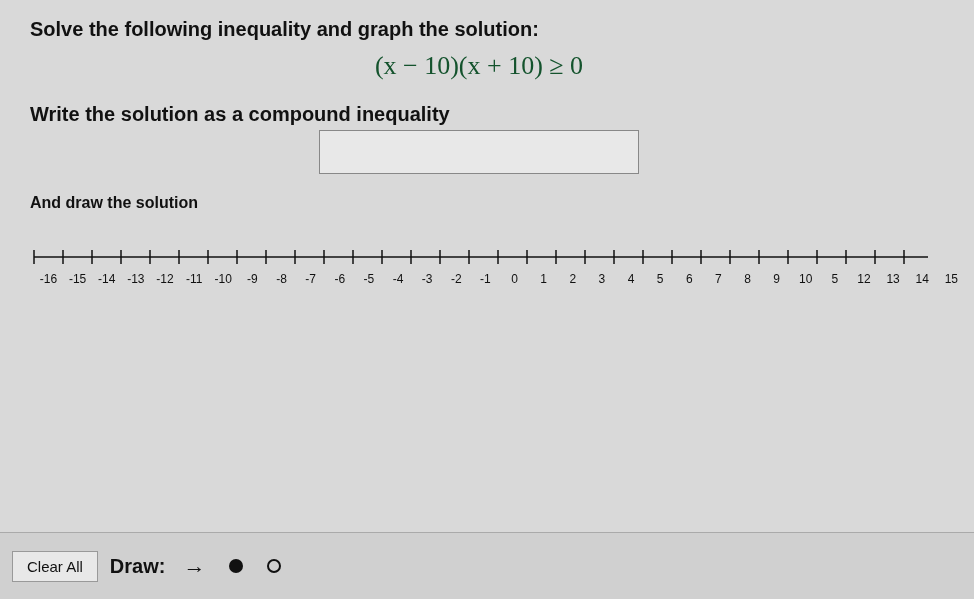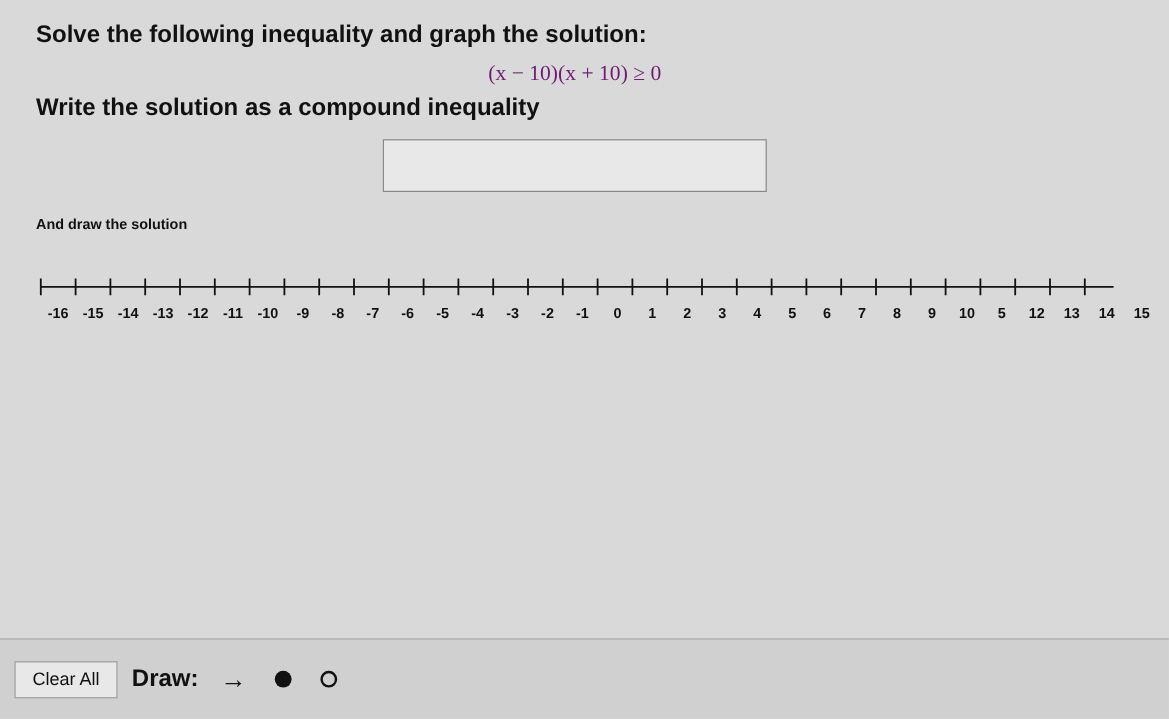--- a/index.html
+++ b/index.html
@@ -21,64 +21,63 @@
     .problem-title {
       font-size: 20px;
       font-weight: bold;
       color: #111;
       margin-bottom: 10px;
       font-family: Arial, sans-serif;
     }
 
     .equation-line {
       text-align: center;
-      font-size: 18px;
-      color: #701a75;
-      margin: 8px 0 7px 0;
+      font-size: 26px;
+      color: #14532d;
+      margin: 8px 0 22px 0;
       font-family: 'Times New Roman', Times, serif;
     }
 
     .write-solution-label {
       font-size: 20px;
       font-weight: bold;
       color: #111;
-      margin-bottom: 14px;
+      margin-bottom: 4px;
       font-family: Arial, sans-serif;
     }
 
     .input-row {
       display: flex;
       justify-content: center;
       margin-bottom: 20px;
     }
 
     .compound-input {
       width: 320px;
       height: 44px;
       background: #e8e8e8;
       border: 1.5px solid #888;
       outline: none;
       font-size: 16px;
       padding: 4px 8px;
     }
 
     .and-draw-label {
-      font-size: 12px;
+      font-size: 16px;
       font-weight: bold;
       color: #111;
       margin-bottom: 10px;
       font-family: Arial, sans-serif;
     }
 
     .number-line-area {
       position: relative;
       width: 100%;
       margin-top: 30px;
       margin-bottom: 6px;
-      font-weight: bold;
     }
 
     .number-line-wrapper {
       display: flex;
       align-items: center;
       justify-content: center;
       position: relative;
       height: 30px;
     }
 

